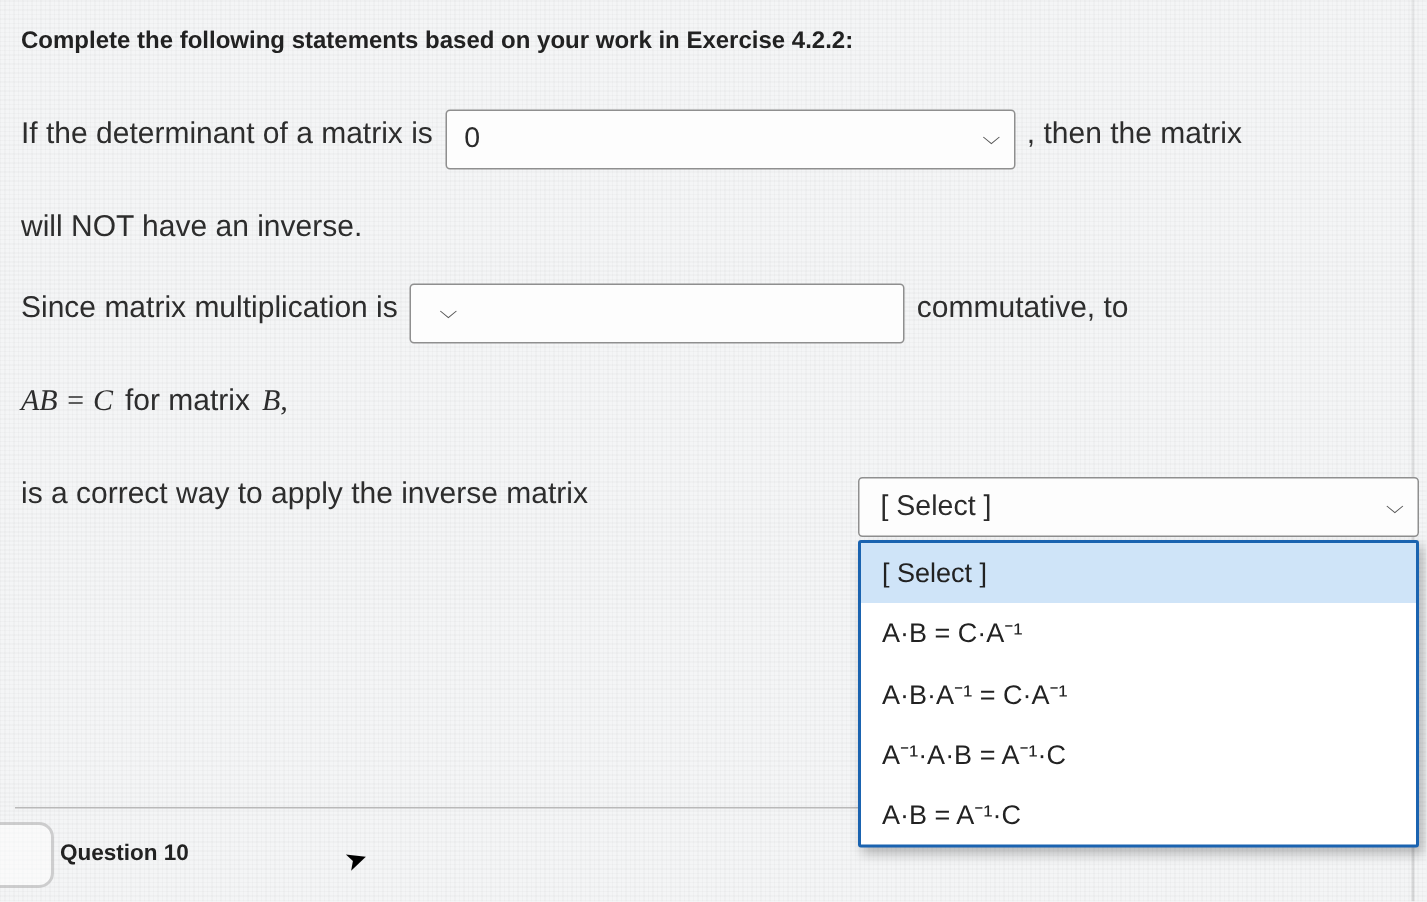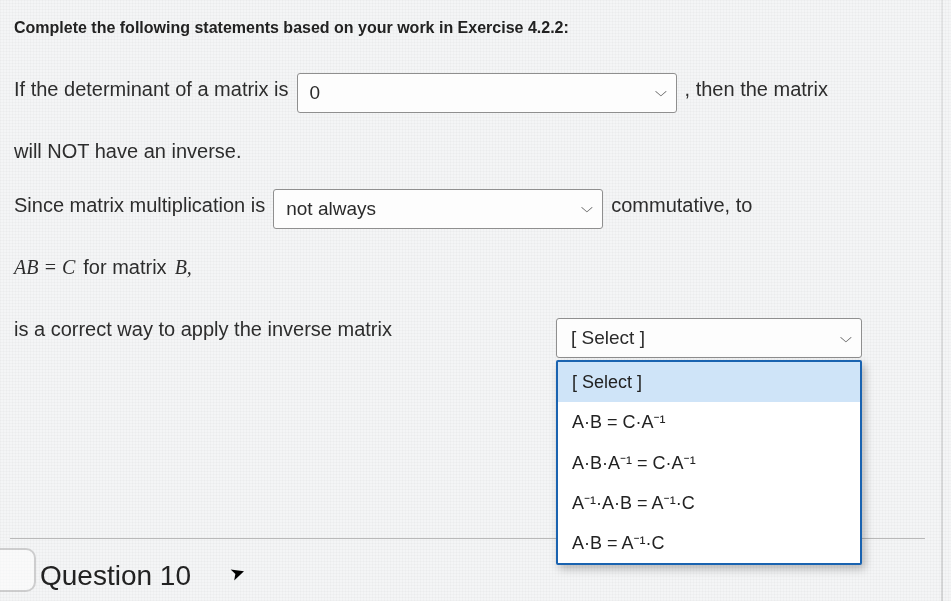--- a/index.html
+++ b/index.html
@@ -50,23 +50,23 @@
     font-size: 13px;
     color: #555;
     margin-left: 8px;
     transform: scaleX(1.2);
   }
   .sel-a { width: 380px; }
   .sel-b { width: 330px; }
   .math-i { font-family: Liberation Serif, serif; font-style: italic; }
   .open-wrap {
     position: absolute;
-    left: 556px;
+    left: 572px;
     top: 318px;
-    width: 306px;
+    width: 374px;
     z-index: 5;
   }
   .open-trigger {
     display: flex;
     align-items: center;
     justify-content: space-between;
     border: 1px solid #8f8f8f;
     background: #fdfdfd;
     border-radius: 3px;
     height: 40px;
@@ -109,22 +109,22 @@
     height: 44px;
     border: 2px solid #b0b0b0;
     border-radius: 10px;
     background: #fff;
     opacity: 0.55;
   }
   .q-title {
     position: absolute;
     left: 40px;
     top: 560px;
-    font-size: 28px;
-    font-weight: 400;
+    font-size: 15px;
+    font-weight: 700;
     color: #222;
   }
   .cursor {
     position: absolute;
     left: 230px;
     top: 562px;
     font-size: 18px;
     color: #000;
     transform: rotate(-18deg);
   }
@@ -150,21 +150,20 @@
   <span class="txt">, then the matrix</span>
 </div>
 
 <div class="line">
   <span class="txt">will NOT have an inverse.</span>
 </div>
 
 <div class="line">
   <span class="txt">Since matrix multiplication is</span>
   <span class="sel sel-b">
-    <span class="val">not always</span>
     <span class="chev">⌵</span>
   </span>
   <span class="txt">commutative, to</span>
 </div>
 
 <div class="line">
   <span class="math-i">AB = C</span>
   <span class="txt">for matrix</span>
   <span class="math-i">B,</span>
 

